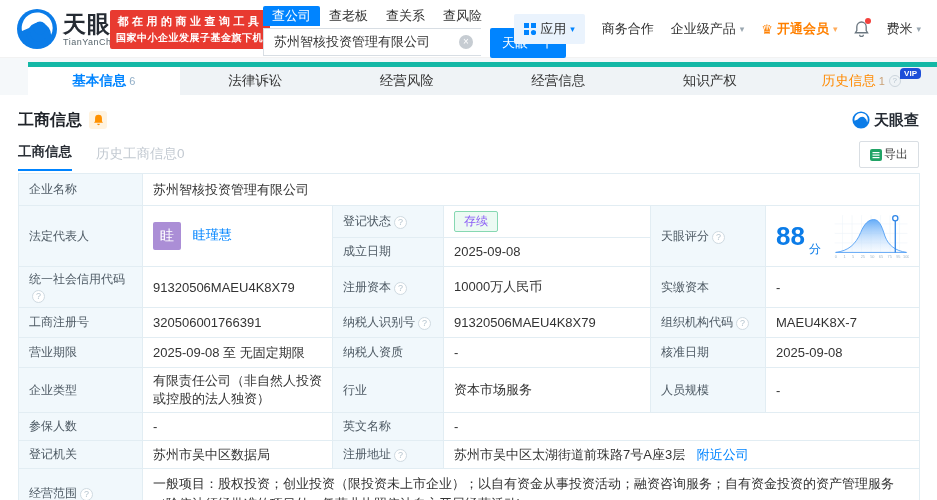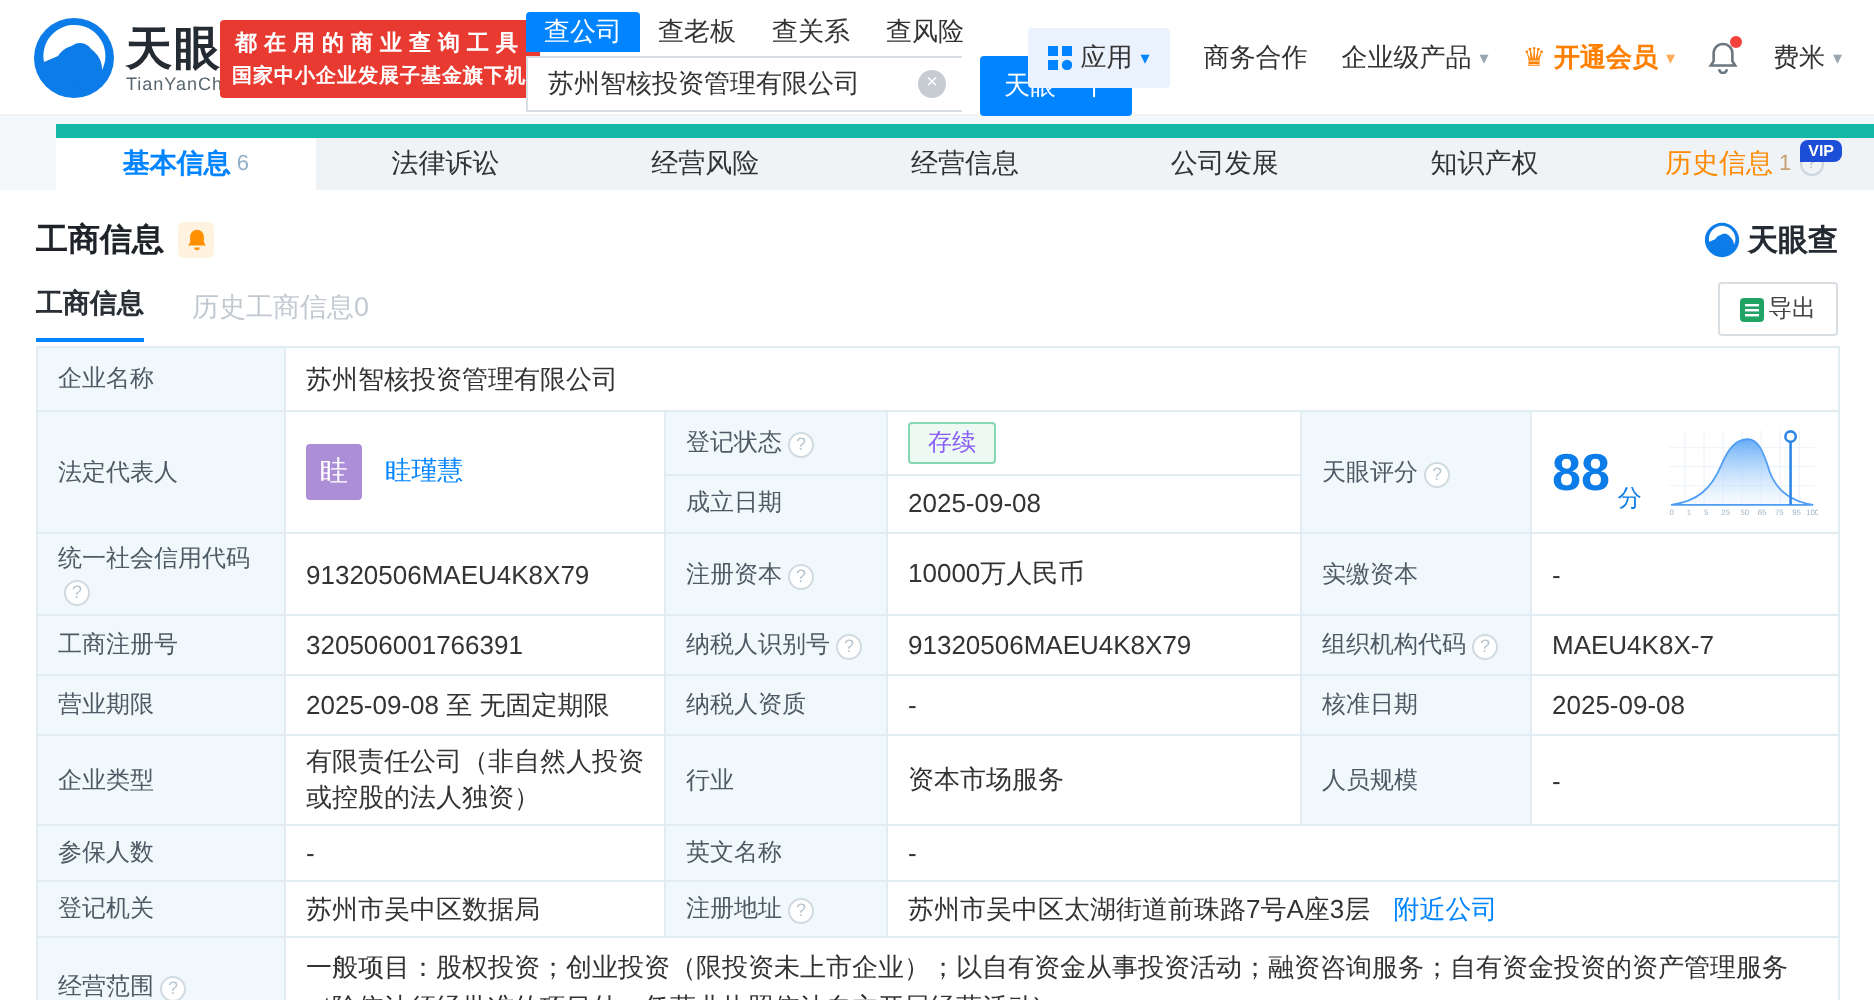--- a/index.html
+++ b/index.html
@@ -34,21 +34,21 @@
   .m-item { font-size: 13px; color: #333; cursor: pointer; display: flex; align-items: center; gap: 4px; white-space: nowrap; }
   .m-apps { background: #eaf3fd; padding: 6px 10px; border-radius: 2px; }
   .caret { font-size: 9px; color: #9aa7b0; }
   .m-apps .caret { color: #0084ff; }
   .m-vip { color: #ff8000; font-weight: bold; }
   .m-vip .crown { font-size: 13px; color: #ff8000; }
   .m-vip .caret { color: #ffab5a; }
   .bell-wrap { position: relative; cursor: pointer; display: flex; }
   .red-dot { position: absolute; right: -2px; top: -3px; width: 6px; height: 6px; border-radius: 50%; background: #f3413c; }
   
-  .navbar { margin-top: 4px; height: 33px; background: #eff3f6; border-top: 7px solid #14b8a6; display: flex; margin-left: 28px; }
+  .navbar { margin-top: 4px; height: 33px; background: #eff3f6; border-top: 5px solid #14b8a6; display: flex; margin-left: 28px; }
   .nav-tab { flex: 1; display: flex; align-items: center; justify-content: center; font-size: 13.5px;
     color: #333; cursor: pointer; position: relative; }
   .nav-tab.on { background: #fff; color: #0084ff; font-weight: bold; }
   .nav-cnt { font-size: 11px; color: #91aec7; margin-left: 3px; font-weight: normal; }
   .nav-tab.hist { color: #ff8a00; }
   .nav-tab.hist .nav-cnt { color: #c9a176; }
   .vip-badge { position: absolute; top: 1px; right: 16px; background: #1d4ed8; color: #fff; font-size: 8px;
     font-weight: bold; padding: 1px 4px; border-radius: 4px 4px 4px 0; line-height: 9px; }
   .mini-help { display: inline-block; width: 12px; height: 12px; border: 1px solid #ccd5dc; border-radius: 50%;
     color: #b6c3cd; font-size: 8px; line-height: 10px; text-align: center; margin-left: 4px; font-weight: normal; }
@@ -168,23 +168,20 @@
   <div class="nav-tab">
     <span>法律诉讼</span>
   </div>
   <div class="nav-tab">
     <span>经营风险</span>
   </div>
   <div class="nav-tab">
     <span>经营信息</span>
   </div>
   <div class="nav-tab">
-    <span>公司发展</span>
-  </div>
-  <div class="nav-tab">
     <span>知识产权</span>
   </div>
   <div class="nav-tab hist">
     <span>历史信息</span>
     <span class="nav-cnt">1</span>
     <span class="mini-help">?</span>
     <span class="vip-badge">VIP</span>
   </div>
 </div>
 

